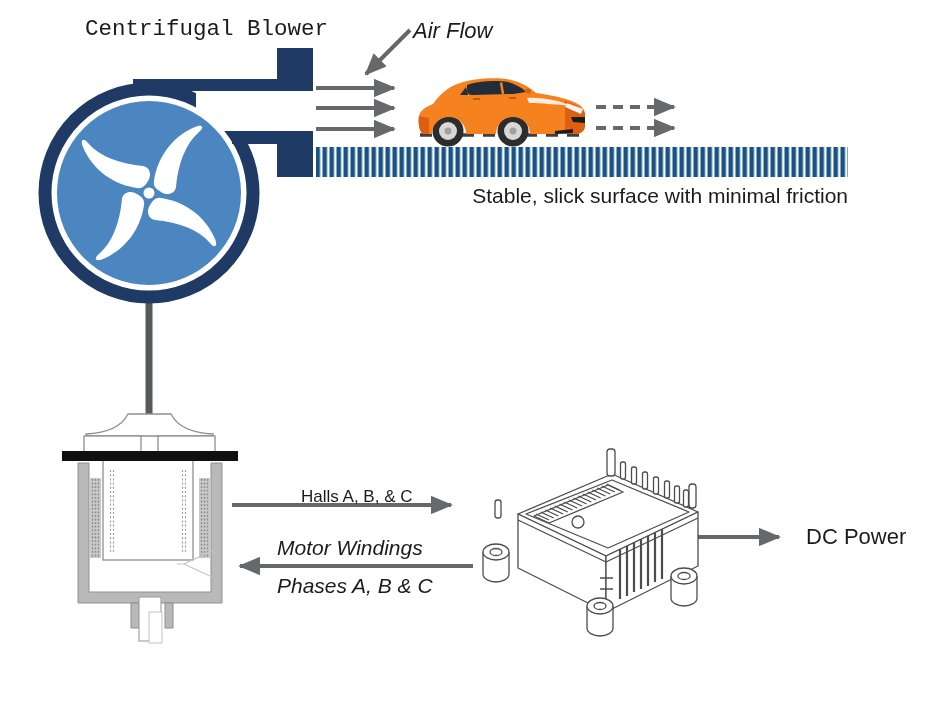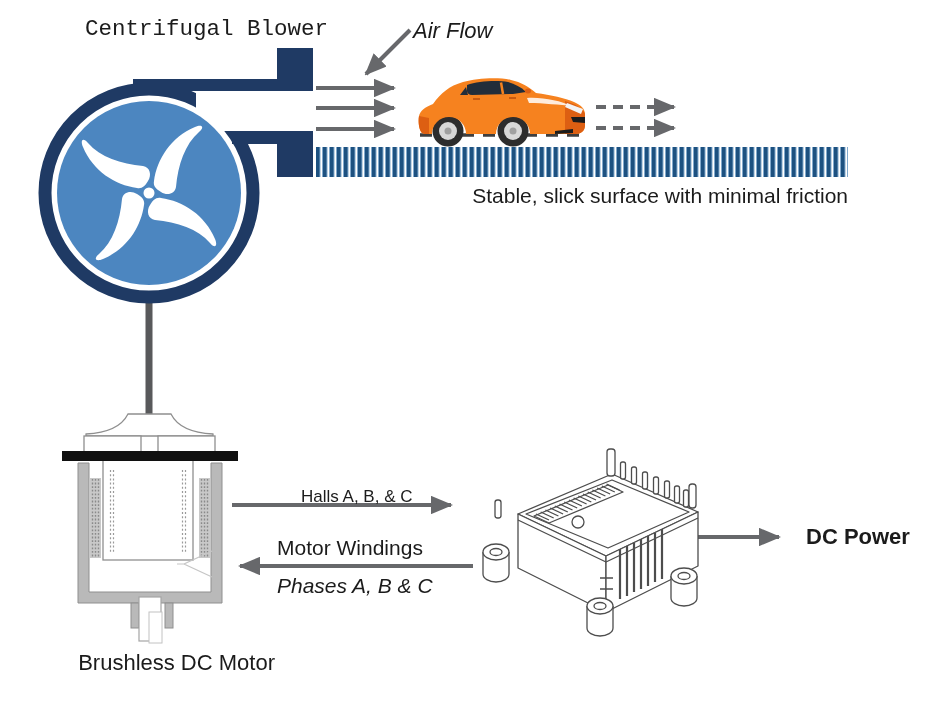--- a/index.html
+++ b/index.html
@@ -156,18 +156,17 @@
       <ellipse cx="204" cy="124" rx="13" ry="8" class="ecu"></ellipse>
       <ellipse cx="204" cy="124" rx="6" ry="3.5" class="ecuL"></ellipse>
     </g>
   </g>
 </svg>
 
 <div class="lbl" style="left:85px;top:16px;font-size:22.5px;font-family:Liberation Mono, monospace;">Centrifugal Blower</div>
 <div class="lbl" style="left:413px;top:18px;font-size:22px;font-style:italic;">Air Flow</div>
 <div class="lbl ctr" style="left:316px;top:184px;width:532px;font-size:21px;">Stable, slick surface with minimal friction</div>
 <div class="lbl" style="left:277px;top:487px;font-size:17px;margin-left:24px;">Halls A, B, &amp; C</div>
-<div class="lbl" style="left:277px;top:536px;font-size:21px;">Motor Windings</div>
+<div class="lbl" style="left:277px;top:536px;font-size:21px;font-style:italic;">Motor Windings</div>
 <div class="lbl" style="left:277px;top:574px;font-size:21px;font-style:italic;">Phases A, B &amp; C</div>
-<div class="lbl" style="left:806px;top:524px;font-size:22px;font-weight:bold;">DC Power</div>
+<div class="lbl" style="left:806px;top:524px;font-size:22px;">DC Power</div>
 <div class="lbl ctr" style="left:27px;top:648px;width:248px;font-size:22px;line-height:29px;">
-  <div>Brushless DC Motor</div>
 </div>
 
 </body></html>

